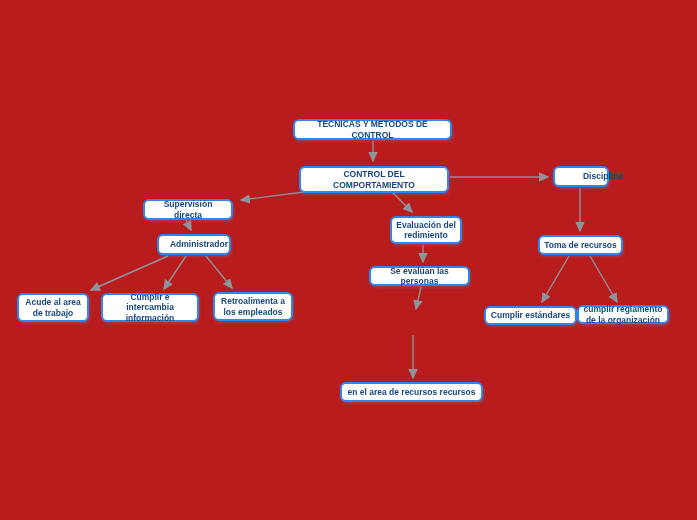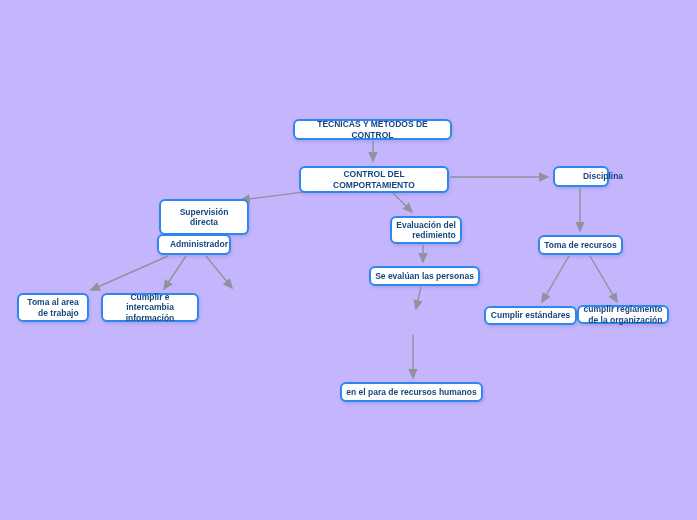--- a/index.html
+++ b/index.html
@@ -5,21 +5,21 @@
   html, body {
     margin: 0;
     padding: 0;
     background: #f0f2fb;
     font-family: "Liberation Sans", sans-serif;
   }
   #canvas {
     position: relative;
     width: 697px;
     height: 520px;
-    background: #c4b5fd;
+    background: #b91c1c;
     overflow: hidden;
   }
   #connectors {
     position: absolute;
     left: 0; top: 0;
     width: 697px; height: 520px;
   }
   .node {
     position: absolute;
     box-sizing: border-box;
@@ -35,32 +35,32 @@
     justify-content: center;
     padding: 2px 4px;
     box-shadow: 1px 2px 3px rgba(110, 130, 175, 0.30);
     cursor: default;
   }
   .node span {
     white-space: pre-line;
     display: block;
     text-align: center;
   }
-  .node.ta-left span { text-align: right; }
+  .node.ta-left span { text-align: center; }
 
   
   .n-tecnicas      { left: 293px; top: 119px; width: 159px; height: 21px; }
   .n-control       { left: 299px; top: 166px; width: 150px; height: 27px; }
-  .n-supervision   { left: 143px; top: 199px; width:  90px; height: 36px; margin-left: 16px; }
+  .n-supervision   { left: 143px; top: 199px; width:  90px; height: 21px; }
   .n-administrador { left: 157px; top: 234px; width:  74px; height: 21px; padding-left: 14px; }
   .n-acude         { left:  17px; top: 293px; width:  72px; height: 29px; }
   .n-alterna       { left: 101px; top: 293px; width:  98px; height: 29px; }
   .n-retroalimenta { left: 213px; top: 292px; width:  80px; height: 29px; }
   .n-evaluacion    { left: 390px; top: 216px; width:  72px; height: 28px; }
-  .n-se-evaluan    { left: 369px; top: 266px; width: 111px; height: 20px; }
+  .n-se-evaluan    { left: 369px; top: 266px; width: 101px; height: 20px; }
   .n-decisiones    { left: 361px; top: 313px; width: 102px; height: 21px; }
   .n-recursos      { left: 340px; top: 382px; width: 143px; height: 20px; }
   .n-disciplina    { left: 553px; top: 166px; width:  39px; height: 21px; padding-left: 48px; }
   .n-medidas       { left: 538px; top: 235px; width:  85px; height: 20px; }
   .n-estandares    { left: 484px; top: 306px; width:  93px; height: 19px; align-items: center; }
   .n-reglamento    { left: 577px; top: 305px; width:  92px; height: 19px; }
 </style>
 </head>
 <body>
 
@@ -100,42 +100,46 @@
 
   <div class="node n-supervision">
     <span>Supervisión directa</span>
   </div>
 
   <div class="node n-administrador">
     <span>Administrador</span>
   </div>
 
   <div class="node n-acude ta-left">
-    <span>Toma al area
+    <span>Acude al area
 de trabajo</span>
   </div>
 
   <div class="node n-alterna">
     <span>Cumplir e intercambia
 información</span>
   </div>
 
+  <div class="node n-retroalimenta ta-left">
+    <span>Retroalimenta a
+los empleados</span>
+  </div>
 
   <div class="node n-evaluacion ta-left">
     <span>Evaluación del
 redimiento</span>
   </div>
 
   <div class="node n-se-evaluan">
     <span>Se evalúan las personas</span>
   </div>
 
 
   <div class="node n-recursos">
-    <span>en el para de recursos humanos</span>
+    <span>en el area de recursos recursos</span>
   </div>
 
   <div class="node n-disciplina">
     <span>Disciplina</span>
   </div>
 
   <div class="node n-medidas">
     <span>Toma de recursos</span>
   </div>
 

